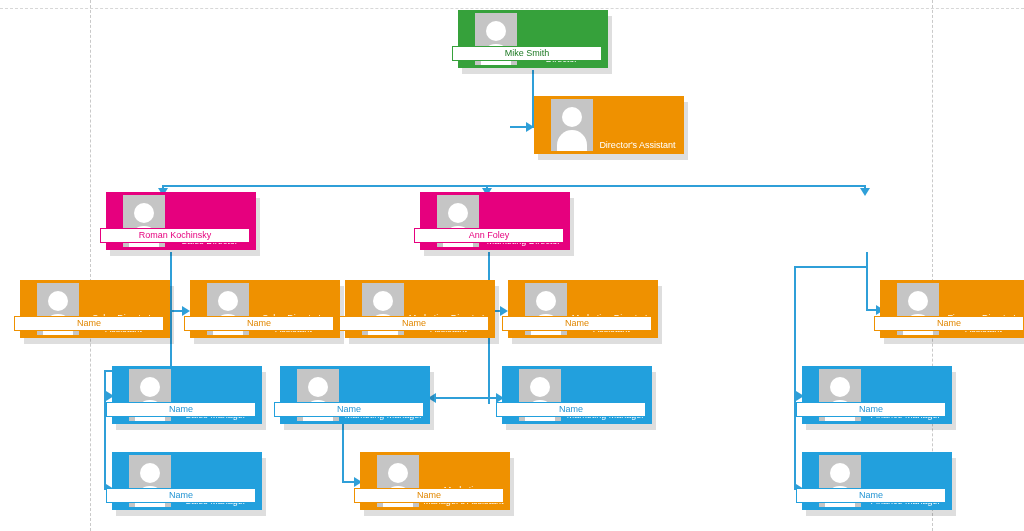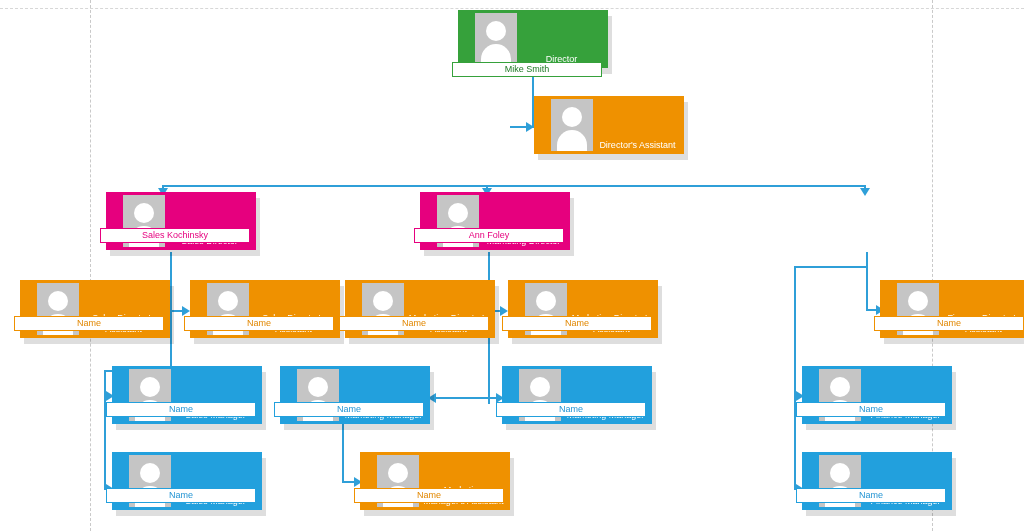--- a/index.html
+++ b/index.html
@@ -133,21 +133,21 @@
     background: #ffffff;
     box-sizing: border-box;
     border: 1px solid #bbb;
     text-align: center;
     font-size: 9px;
     line-height: 13px;
   }
 
   
   .theme-green .body      { background: #36a13b; }
-  .theme-green .nameplate { border-color: #36a13b; color: #1e7a24; margin-top: 16px; }
+  .theme-green .nameplate { border-color: #36a13b; color: #1e7a24; }
 
   .theme-orange .body      { background: #ef9100; }
   .theme-orange .nameplate { border-color: #ef9100; color: #e18700; }
 
   .theme-pink .body      { background: #e6007e; }
   .theme-pink .nameplate { border-color: #e6007e; color: #e6007e; }
 
   .theme-blue .body      { background: #22a0dd; }
   .theme-blue .nameplate { border-color: #22a0dd; color: #2495d4; }
 </style>
@@ -233,21 +233,21 @@
   </div>
 
   <div class="node theme-pink" style="left:106px; top:192px;">
     <div class="shadow"></div>
     <div class="body"></div>
     <div class="photo">
         <div class="head"></div>
         <div class="torso"></div>
       </div>
     <div class="title">Sales Director</div>
-    <div class="nameplate">Sales Kochinsky</div>
+    <div class="nameplate">Roman Kochinsky</div>
   </div>
 
   <div class="node theme-pink" style="left:420px; top:192px;">
     <div class="shadow"></div>
     <div class="body"></div>
     <div class="photo">
         <div class="head"></div>
         <div class="torso"></div>
       </div>
     <div class="title">Marketing Director</div>

